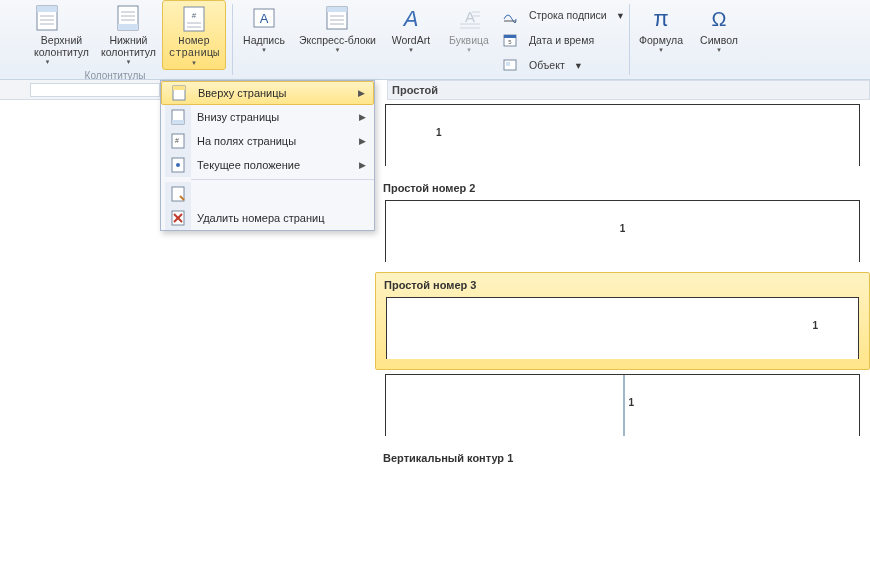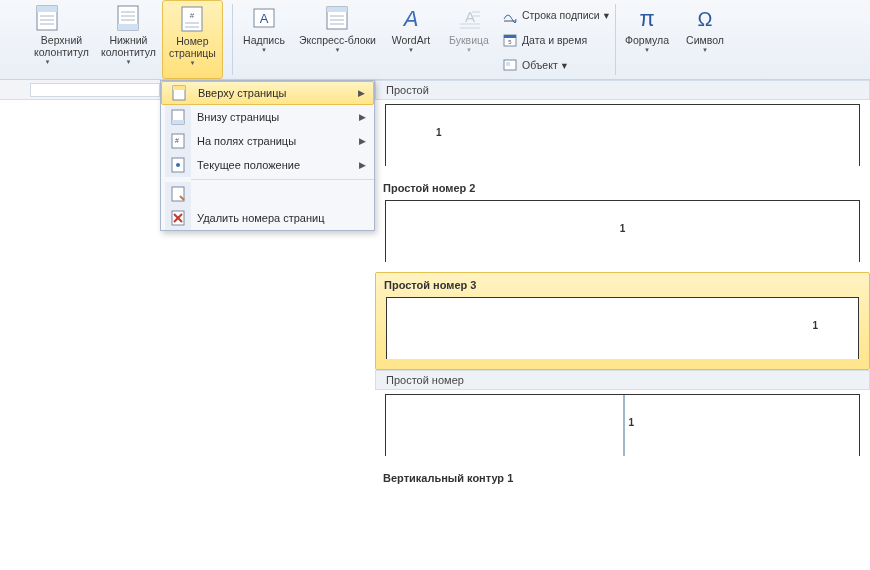--- a/index.html
+++ b/index.html
@@ -11,40 +11,40 @@
 .rbtn.sel { background: linear-gradient(#fff1b8,#ffe07a); border: 1px solid #e6c14f; border-radius: 3px; }
 .rbtn .lbl { font-size: 10.5px; margin-top: 2px; color: #3a3a3a; }
 .rbtn .drop { font-size: 7px; color: #555; }
 .ricon { width: 28px; height: 28px; display: flex; align-items: center; justify-content: center; }
 .group-label { font-size: 10px; color: #8a94a3; text-align: center; }
 .group { display: flex; flex-direction: column; }
 .group-top { display: flex; flex: 1; }
 .vsep { width: 1px; background: #c7d4e6; margin: 4px 2px; }
 
 .small-stack { display: flex; flex-direction: column; justify-content: space-around; padding: 2px 4px; }
-.small-item { display: flex; align-items: center; gap: 4px; font-size: 10.5px; color: #3a3a3a; cursor: pointer; }
+.small-item { display: flex; align-items: center; gap: 11px; font-size: 10.5px; color: #3a3a3a; cursor: pointer; }
 .sicon { width: 16px; height: 16px; }
 
 
 .ruler { height: 20px; background: #f2f4f7; border-bottom: 1px solid #d5dde8; position: relative; }
 .ruler-white { position:absolute; left:30px; top:3px; height:14px; width:130px; background:#fff; border:1px solid #cfd8e5; }
 
 
 .menu { position: absolute; left: 160px; top: 80px; width: 215px; background: #f5f7fb; border: 1px solid #a9b8cf; box-shadow: 2px 3px 6px rgba(0,0,0,.2); z-index: 10; }
 .menu-item { display: flex; align-items: center; height: 24px; padding: 0 4px; cursor: pointer; position: relative; }
 .menu-item.hover { background: linear-gradient(#fff3c2,#ffe58a); border: 1px solid #e6c14f; border-radius: 2px; }
 .menu-iconcol { width: 26px; display: flex; align-items: center; justify-content: center; background: #e9eef6; height: 24px; margin-right: 6px; }
 .menu-item.hover .menu-iconcol { background: transparent; }
 .menu-label { flex: 1; font-size: 11px; color: #2b2b2b; }
 .menu-arrow { font-size: 9px; color: #555; padding-right: 4px; }
 .menu-sep { height: 1px; background: #d4dbe6; margin: 2px 0 2px 30px; }
 
 
 .gallery { position: absolute; left: 375px; top: 80px; width: 495px; background: #fff; z-index: 5; }
-.gallery-hdr { background: #eef2f7; border: 1px solid #d5dde8; padding: 3px 10px; font-weight: normal; font-size: 11px; color: #444; }
+.gallery-hdr { background: #eef2f7; border: 1px solid #d5dde8; padding: 3px 4px; font-weight: bold; font-size: 11px; color: #444; margin-left: 12px; }
 .gallery-title { font-size: 11px; font-weight: bold; color: #333; padding: 6px 8px 2px; }
 .preview { margin: 4px 10px 10px; border: 1px solid #333; height: 62px; position: relative; background: #fff; border-bottom: none; }
 .preview .num { position: absolute; font-size: 10px; font-weight: bold; color: #333; }
 .preview.left .num { left: 50px; top: 22px; }
 .preview.center .num { left: 50%; top: 22px; transform: translateX(-50%); }
 .preview.right .num { right: 40px; top: 22px; }
 .preview.vline::before { content:""; position:absolute; left:50%; top:0; bottom:0; width:2px; background:#9fb7c9; }
 .gallery-item.sel { background: linear-gradient(#fff3c2,#ffe58a); border: 1px solid #e6c14f; border-radius: 2px; }
 .gallery-item { }
 
@@ -87,25 +87,26 @@
       </div>
       <div class="rbtn sel">
         <span class="ricon">
           <svg width="26" height="28">
               <rect x="3" y="2" width="20" height="24" fill="#fff" stroke="#7a8aa0"></rect>
               <text x="13" y="13" font-size="8" text-anchor="middle" fill="#5a6b80">#</text>
               <line x1="6" y1="18" x2="20" y2="18" stroke="#b0b8c4"></line>
               <line x1="6" y1="22" x2="20" y2="22" stroke="#b0b8c4"></line>
             </svg>
         </span>
-        <span class="lbl" style="white-space:pre-line;">Номер
+        <span class="lbl" style="white-space:pre-line;font-family:Liberation Mono, monospace;">Номер
 страницы</span>
         <span class="drop">▾</span>
       </div>
     </div>
+    <div class="group-label">Колонтитулы</div>
   </div>
   <div class="vsep"></div>
 
   <div class="rbtn">
     <span class="ricon">
       <svg width="26" height="28">
           <rect x="3" y="5" width="20" height="18" fill="#fff" stroke="#7a8aa0"></rect>
           <text x="13" y="19" font-size="13" text-anchor="middle" fill="#2b5aa0">A</text>
         </svg>
     </span>
@@ -285,21 +286,20 @@
       </div>
   </div>
 
   <div class="gallery-item sel">
     <div class="gallery-title">Простой номер 3</div>
     <div class="preview right">
         <span class="num">1</span>
       </div>
   </div>
 
-  <div class="gallery-hdr">Простой номер</div>
 
   <div class="gallery-item">
     <div class="preview center vline">
         <span class="num" style="left:calc(50% + 6px);transform:none;">1</span>
       </div>
   </div>
 
   <div class="gallery-item">
     <div class="gallery-title">Вертикальный контур 1</div>
   </div>

